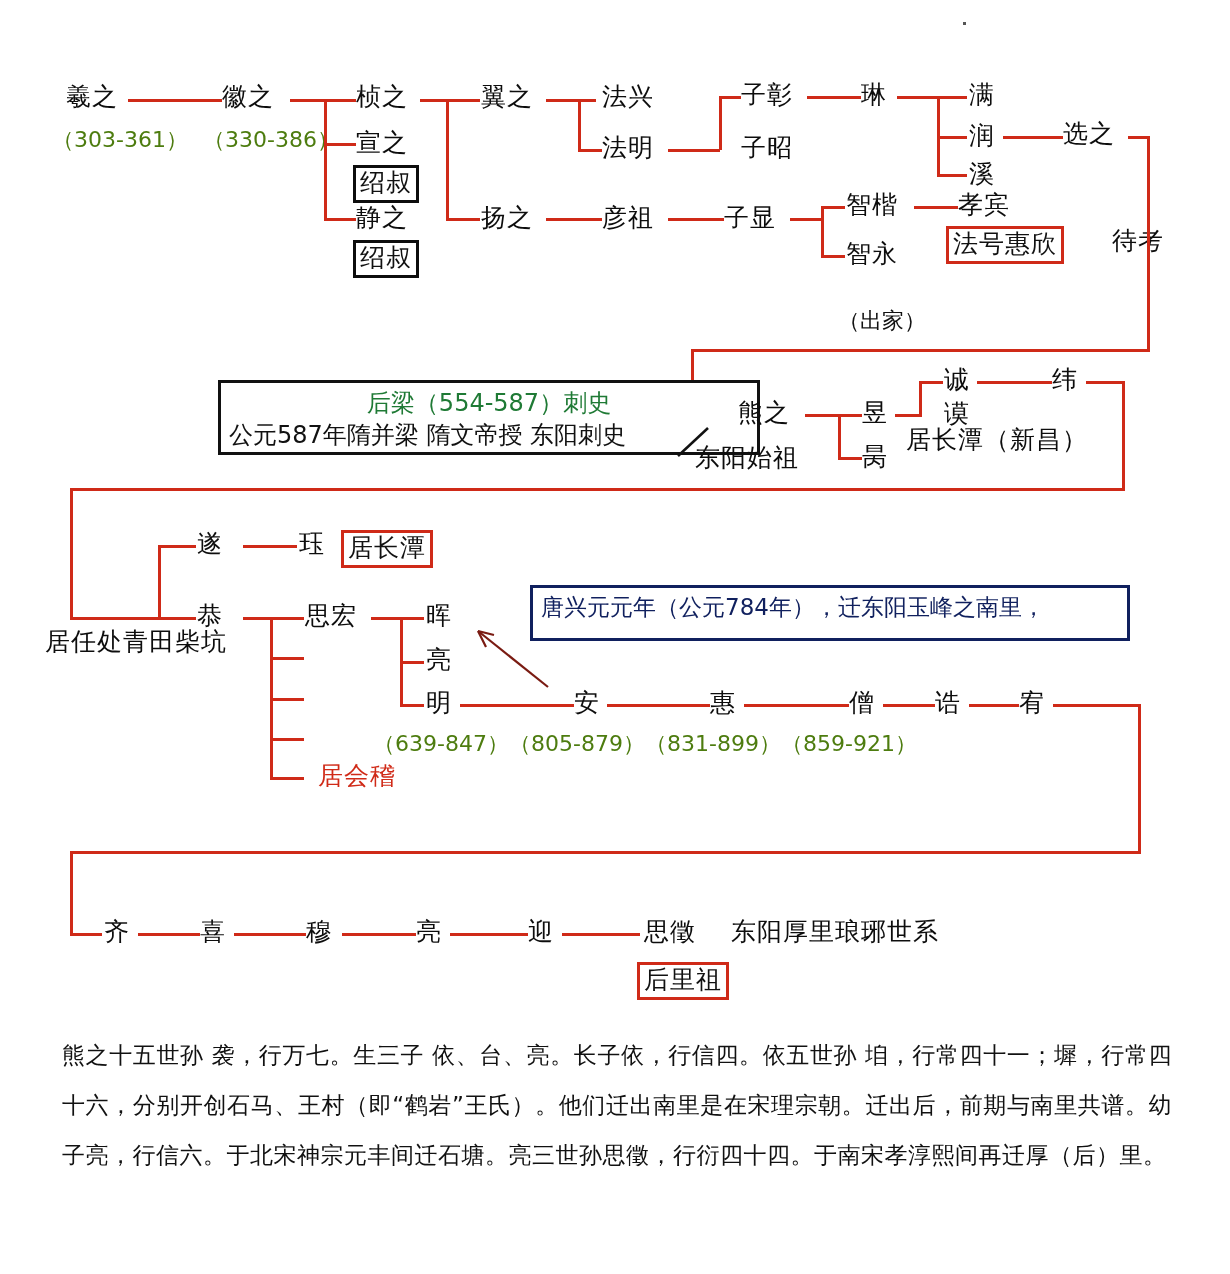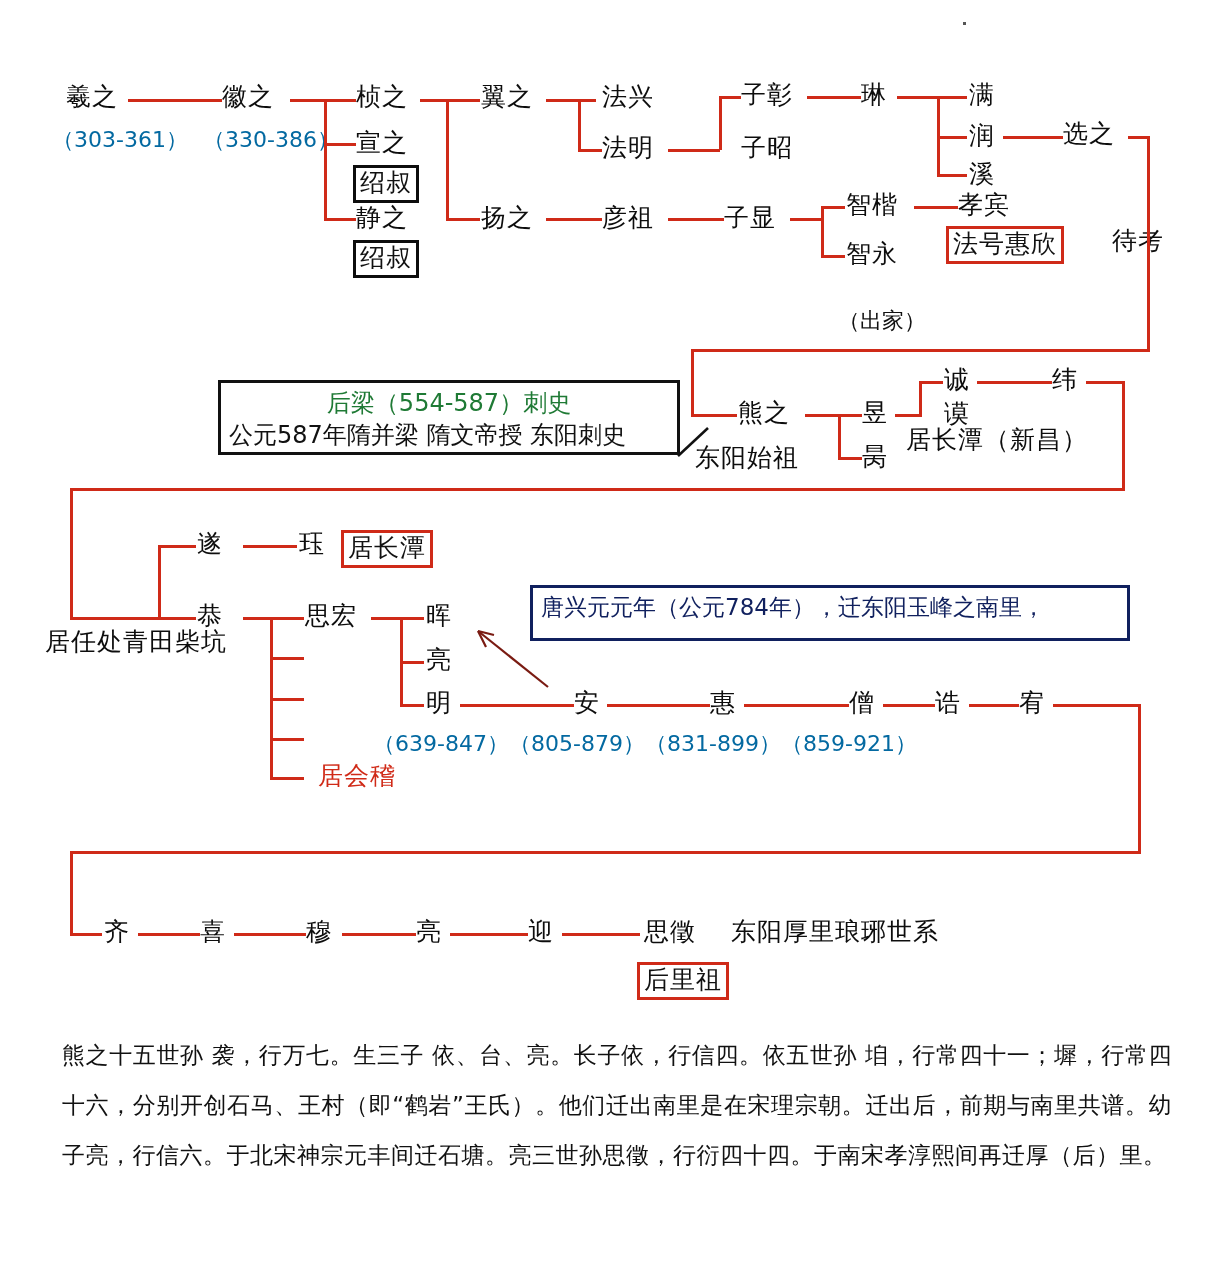--- a/index.html
+++ b/index.html
@@ -22,21 +22,21 @@
     color:#0d0d0d;
     white-space:nowrap;
     letter-spacing:1px;
   }
   .sm{font-size:22px;line-height:26px;letter-spacing:0px;}
   .dates{
     position:absolute;
     font-size:22px;
     line-height:26px;
     white-space:nowrap;
-    color:#0369a1;
+    color:#4d7c0f;
     letter-spacing:0px;
   }
   .red{color:#d02a17;}
   .green{color:#1f7a35;}
   
   .h{position:absolute;background:#cf2a18;height:3px;}
   .v{position:absolute;background:#cf2a18;width:3px;}
   
   .boxk{
     position:absolute;
@@ -164,21 +164,21 @@
   <div class="boxr" style="left:946px;top:226px;">法号惠欣</div>
 
   <div class="n" style="left:1112px;top:226px;">待考</div>
 
   <div class="h" style="left:1128px;top:136px;width:22px;"></div>
   <div class="v" style="left:1147px;top:136px;height:216px;"></div>
   <div class="h" style="left:691px;top:349px;width:459px;"></div>
   <div class="v" style="left:691px;top:349px;height:68px;"></div>
   <div class="h" style="left:691px;top:414px;width:46px;"></div>
 
-  <div class="note" style="left:218px;top:380px;width:462px;height:75px;">
+  <div class="note" style="left:218px;top:380px;width:542px;height:75px;">
     <div class="l1 green" style="text-align:center;">后梁（554-587）刺史</div>
     <div class="l2">公元587年隋并梁  隋文帝授 东阳刺史</div>
   </div>
 
   <svg class="arrow" style="left:672px;top:426px;" width="40" height="32" viewBox="0 0 40 32">
     <path d="M36 2 L6 30" stroke="#111" stroke-width="2.5" fill="none"></path>
   </svg>
 
   <div class="n" style="left:738px;top:398px;">熊之</div>
   <div class="n" style="left:695px;top:443px;">东阳始祖</div>

